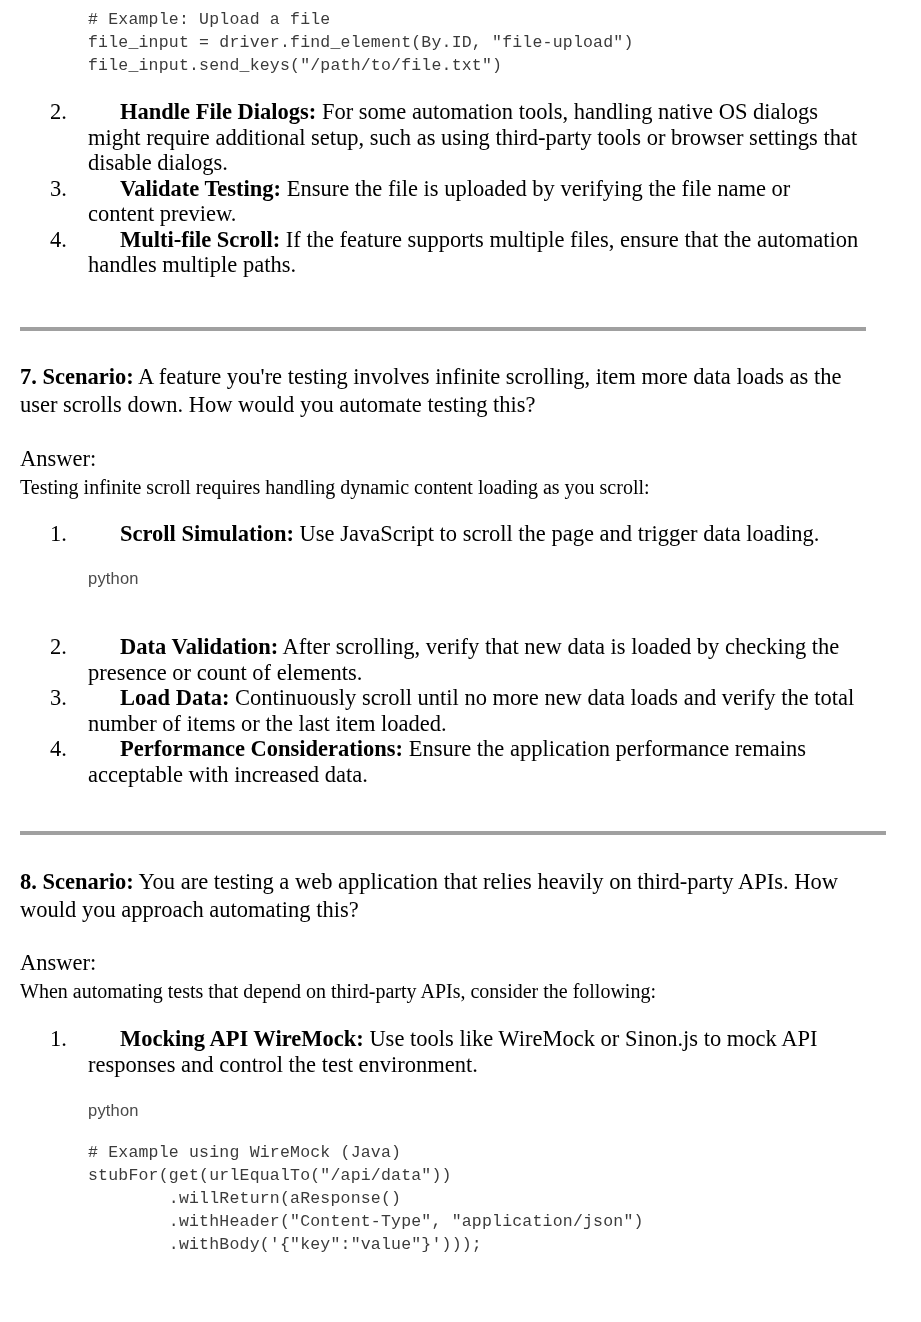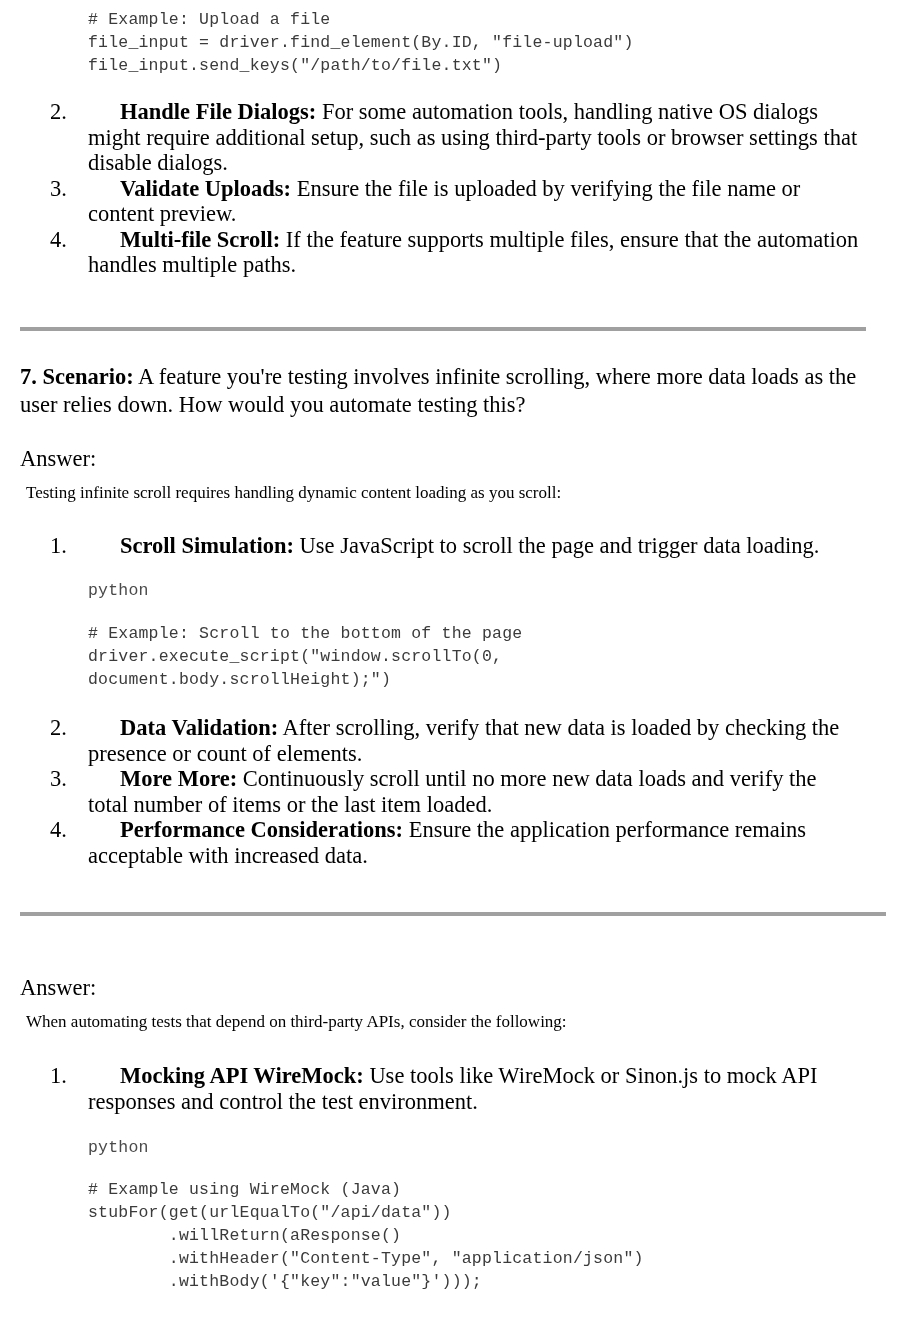--- a/index.html
+++ b/index.html
@@ -28,34 +28,34 @@
     font-family: "Liberation Mono", "DejaVu Sans Mono", monospace;
     font-size: 16.5px;
     line-height: 23px;
     color: #3b3b3b;
     white-space: pre;
     margin: 0;
     padding: 0 0 0 88px;
     letter-spacing: 0.2px;
   }
   .code-lang {
-    font-family: Liberation Mono, monospace;
+    font-family: Liberation Sans, sans-serif;
     font-size: 16.5px;
     line-height: 23px;
     color: #4a4a4a;
     padding-left: 88px;
     margin: 0;
     letter-spacing: 0.2px;
   }
 
   
   .para {
-    font-size: 17px;
+    font-size: 20px;
     line-height: 28px;
-    margin: 6px;
+    margin: 0;
     padding: 0 55px 0 20px;
     text-align: left;
   }
   .para b, .lead b { font-weight: bold; }
   .lead {
     font-size: 22.5px;
     line-height: 28px;
     margin: 0;
     padding: 0 55px 0 20px;
   }
@@ -111,78 +111,76 @@
 file_input = driver.find_element(By.ID, "file-upload")
 file_input.send_keys("/path/to/file.txt")</pre>
 
   <div style="height:22px"></div>
 
   <ol class="steps">
     <li>
       <span class="num">2.</span><span class="term">Handle File Dialogs:</span><span> For some automation tools, handling native OS dialogs might require additional setup, such as using third-party tools or browser settings that disable dialogs.</span>
     </li>
     <li>
-      <span class="num">3.</span><span class="term">Validate Uploads:</span><span> Ensure the file is uploaded by verifying the file name or content preview.</span>
+      <span class="num">3.</span><span class="term">Validate Testing:</span><span> Ensure the file is uploaded by verifying the file name or content preview.</span>
     </li>
     <li>
       <span class="num">4.</span><span class="term">Multi-file Scroll:</span><span> If the feature supports multiple files, ensure that the automation handles multiple paths.</span>
     </li>
   </ol>
 
   <div style="height:49px"></div>
 
   <div class="divider" style="width:846px"></div>
 
   <div style="height:32px"></div>
 
-  <p class="lead"><b>7. Scenario:</b><span> A feature you're testing involves infinite scrolling, where more data loads as the user relies down. How would you automate testing this?</span></p>
+  <p class="lead"><b>7. Scenario:</b><span> A feature you're testing involves infinite scrolling, item more data loads as the user scrolls down. How would you automate testing this?</span></p>
 
   <div style="height:26px"></div>
 
   <p class="answer-label">Answer:</p>
   <p class="para">Testing infinite scroll requires handling dynamic content loading as you scroll:</p>
 
   <div style="height:20px"></div>
 
   <ol class="steps">
     <li>
       <span class="num">1.</span><span class="term">Scroll Simulation:</span><span> Use JavaScript to scroll the page and trigger data loading.</span>
     </li>
   </ol>
 
   <div style="height:21px"></div>
 
   <p class="code-lang">python</p>
 
   <div style="height:20px"></div>
 
-  <pre class="code-block"># Example: Scroll to the bottom of the page
-driver.execute_script("window.scrollTo(0,
-document.body.scrollHeight);")</pre>
 
   <div style="height:24px"></div>
 
   <ol class="steps">
     <li>
       <span class="num">2.</span><span class="term">Data Validation:</span><span> After scrolling, verify that new data is loaded by checking the presence or count of elements.</span>
     </li>
     <li>
-      <span class="num">3.</span><span class="term">More More:</span><span> Continuously scroll until no more new data loads and verify the total number of items or the last item loaded.</span>
+      <span class="num">3.</span><span class="term">Load Data:</span><span> Continuously scroll until no more new data loads and verify the total number of items or the last item loaded.</span>
     </li>
     <li>
       <span class="num">4.</span><span class="term">Performance Considerations:</span><span> Ensure the application performance remains acceptable with increased data.</span>
     </li>
   </ol>
 
   <div style="height:44px"></div>
 
   <div class="divider" style="width:866px"></div>
 
   <div style="height:33px"></div>
 
+  <p class="lead"><b>8. Scenario:</b><span> You are testing a web application that relies heavily on third-party APIs. How would you approach automating this?</span></p>
 
   <div style="height:25px"></div>
 
   <p class="answer-label">Answer:</p>
   <p class="para">When automating tests that depend on third-party APIs, consider the following:</p>
 
   <div style="height:21px"></div>
 
   <ol class="steps">
     <li>

